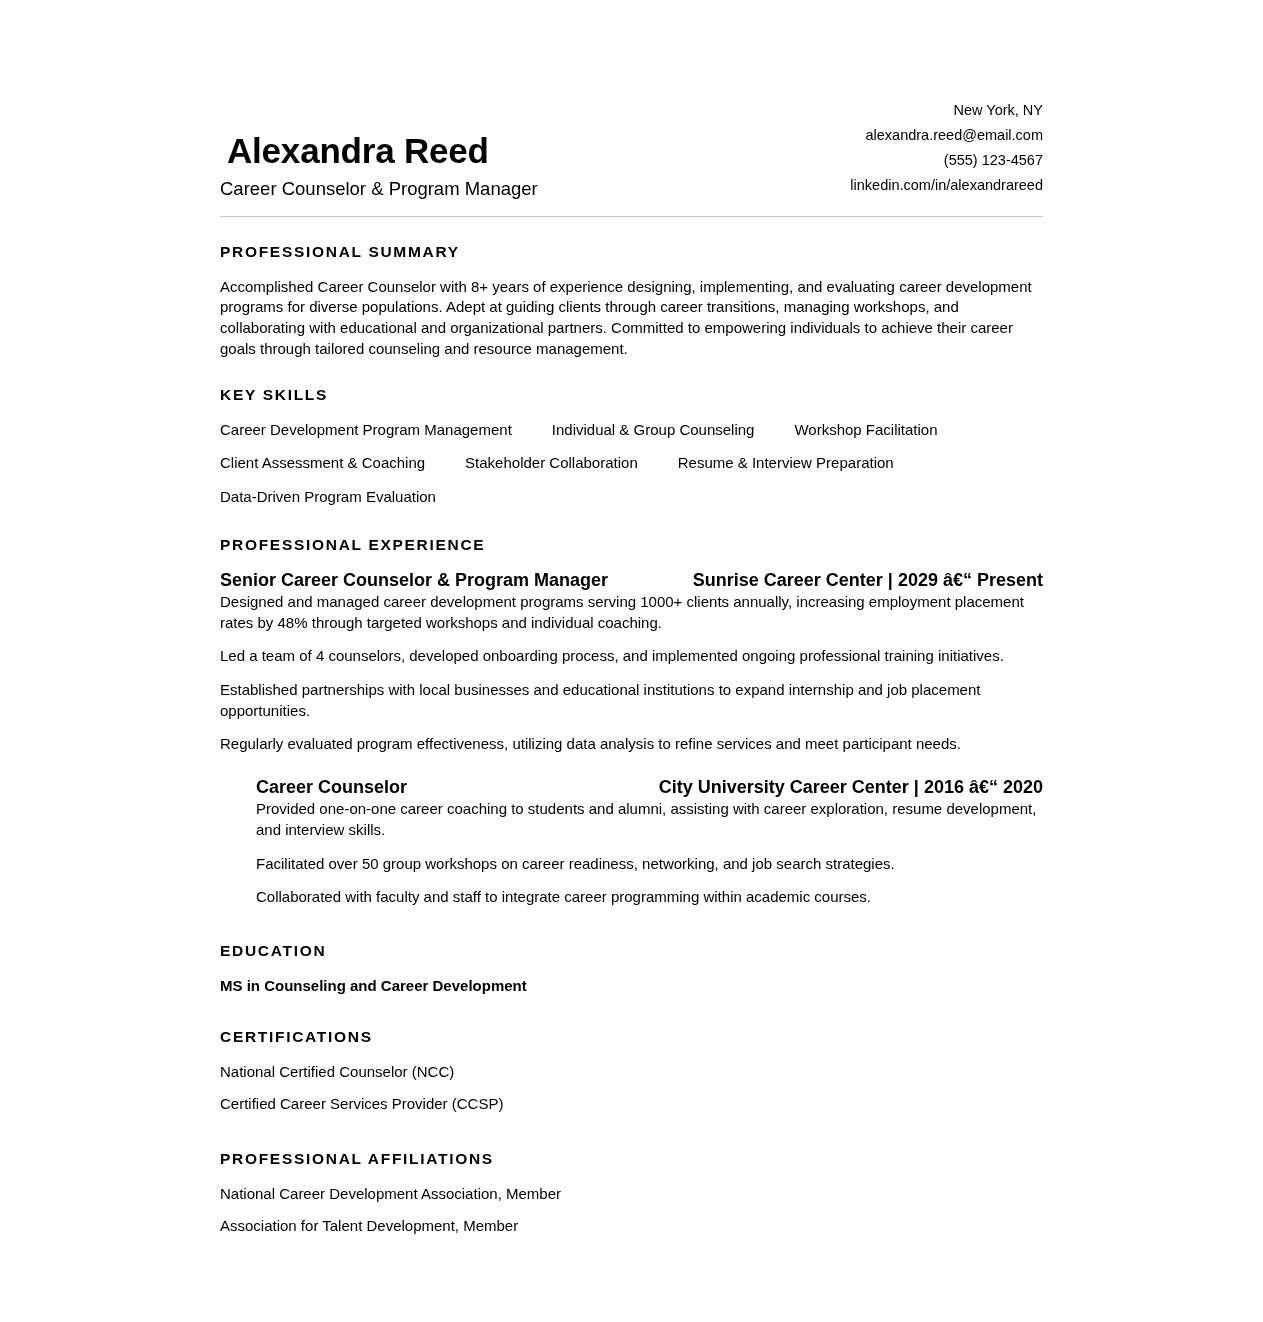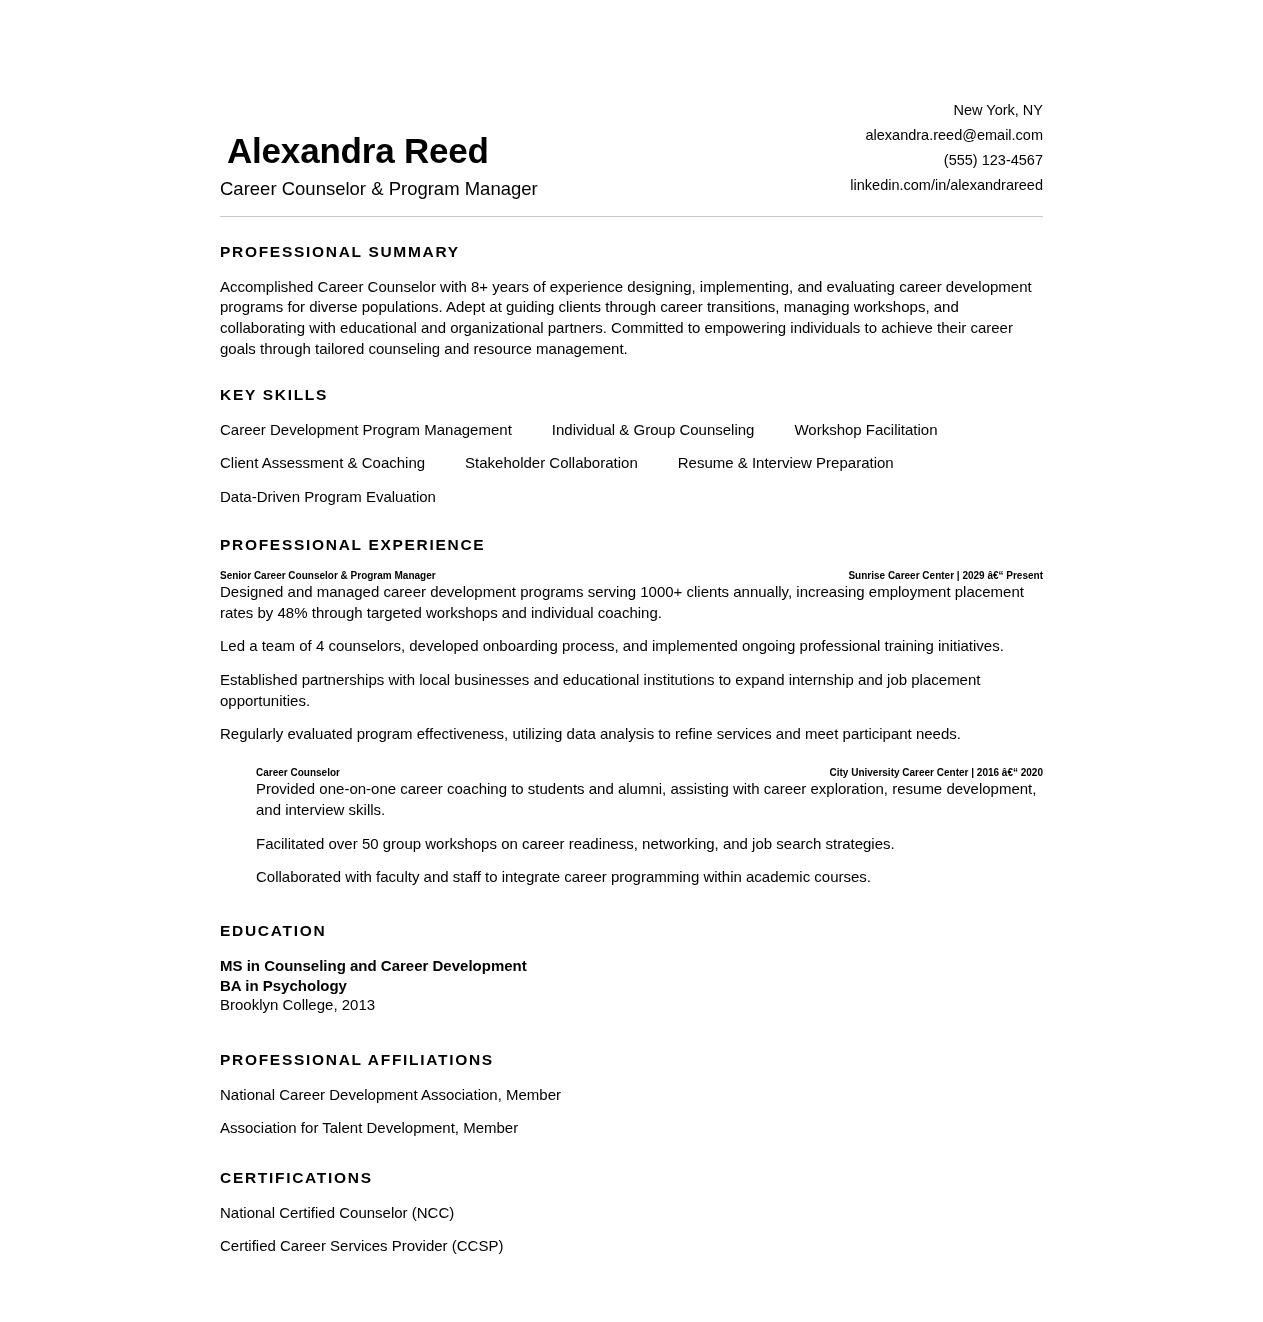--- a/index.html
+++ b/index.html
@@ -99,21 +99,21 @@
     white-space: nowrap;
   }
 
   
   .job { margin-bottom: 22px; }
   .job:last-child { margin-bottom: 0; margin-left: 36px; }
   .job-head {
     display: flex;
     justify-content: space-between;
     align-items: baseline;
-    font-size: 10px;
+    font-size: 18px;
     font-weight: bold;
     margin-bottom: 1px;
   }
   .job-title { white-space: nowrap; }
   .job-meta { white-space: nowrap; }
   .job-bullet {
     font-size: 15px;
     line-height: 1.38;
     margin: 0 0 13px 0;
   }
@@ -209,32 +209,28 @@
         <p class="job-bullet">Facilitated over 50 group workshops on career readiness, networking, and job search strategies.</p>
         <p class="job-bullet">Collaborated with faculty and staff to integrate career programming within academic courses.</p>
       </div>
     </div>
 
     <div class="section education">
       <div class="section-title">EDUCATION</div>
       <div class="edu">
         <p class="edu-degree">MS in Counseling and Career Development</p>
       </div>
-      <div class="edu">
-        <p class="edu-degree">BA in Psychology</p>
-        <p class="edu-school">Brooklyn College, 2013</p>
-      </div>
+    </div>
+
+    <div class="section certifications">
+      <div class="section-title">CERTIFICATIONS</div>
+      <p class="plain-item">National Certified Counselor (NCC)</p>
+      <p class="plain-item">Certified Career Services Provider (CCSP)</p>
     </div>
 
     <div class="section affiliations">
       <div class="section-title">PROFESSIONAL AFFILIATIONS</div>
       <p class="plain-item">National Career Development Association, Member</p>
       <p class="plain-item">Association for Talent Development, Member</p>
     </div>
 
-    <div class="section certifications">
-      <div class="section-title">CERTIFICATIONS</div>
-      <p class="plain-item">National Certified Counselor (NCC)</p>
-      <p class="plain-item">Certified Career Services Provider (CCSP)</p>
-    </div>
-
   </div>
 </div>
 
 </body></html>

